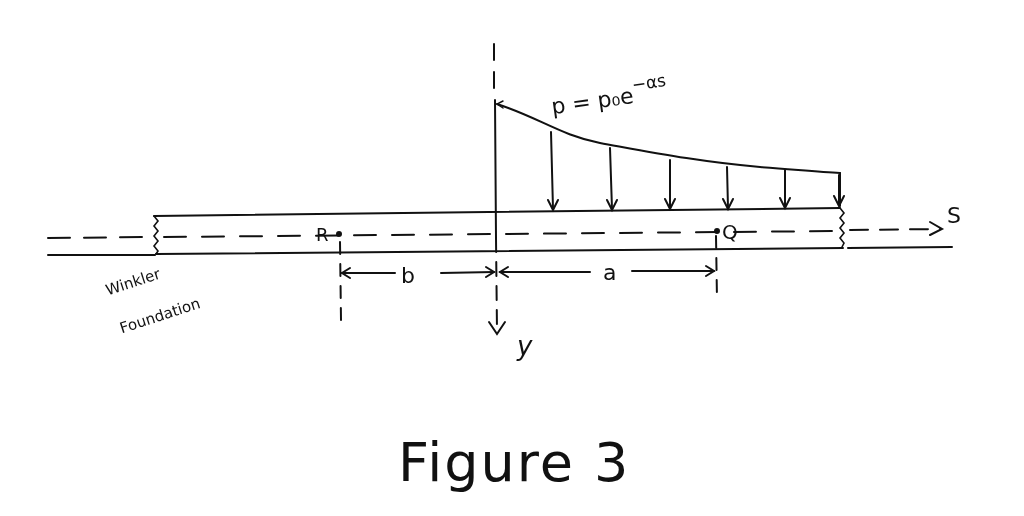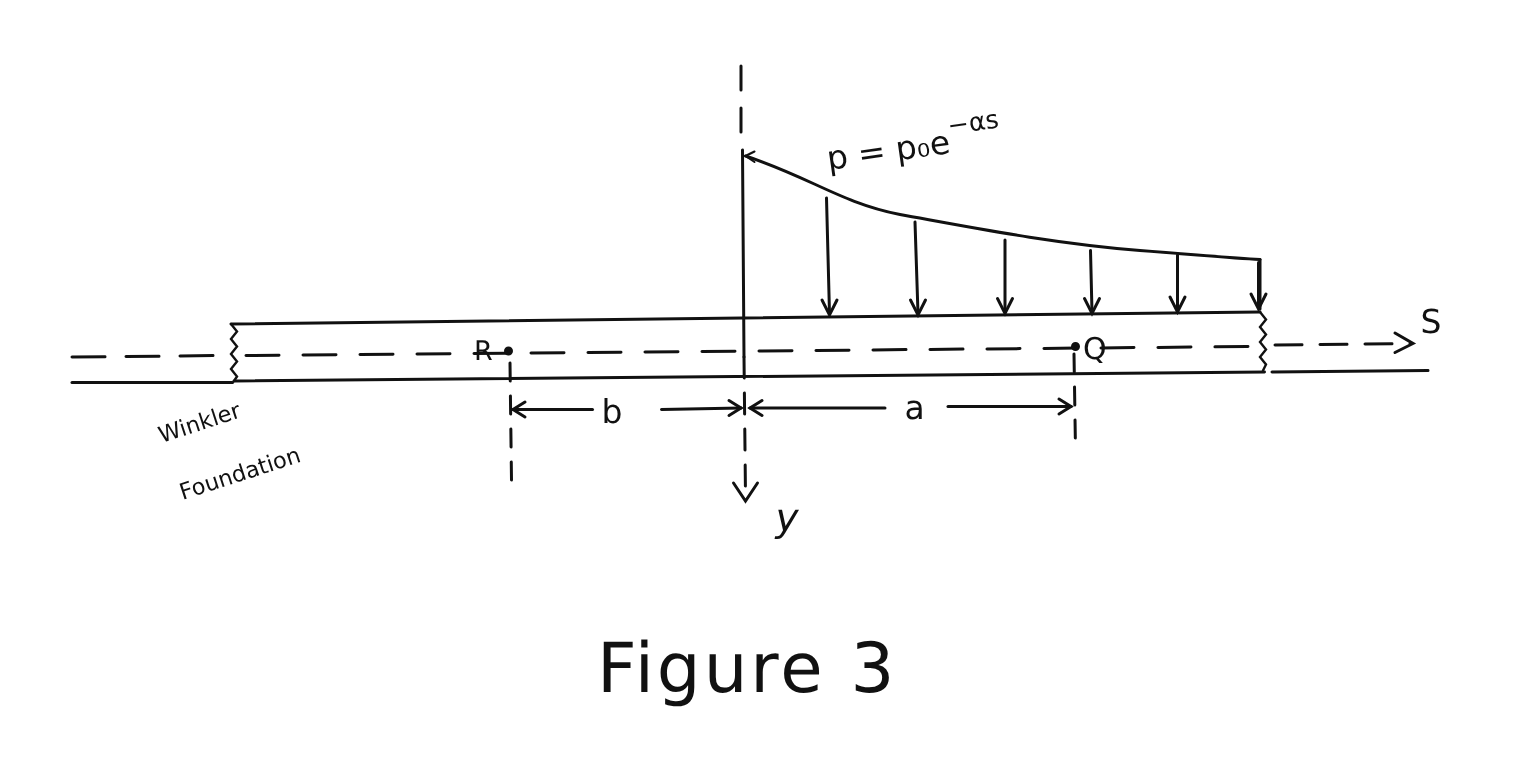--- a/index.html
+++ b/index.html
@@ -16,21 +16,21 @@
   .lbl.formula { left: 553px; top: 92px; font-size: 22px; transform: rotate(-8deg); transform-origin: left bottom; }
   .lbl.formula sup { font-size: 17px; position: relative; top: -4px; }
   .lbl.pt-r { left: 316px; top: 226px; font-size: 18px; }
   .lbl.pt-q { left: 722px; top: 222px; font-size: 20px; }
   .lbl.dim-b { left: 401px; top: 265px; font-size: 22px; }
   .lbl.dim-a { left: 603px; top: 262px; font-size: 22px; }
   .lbl.axis-s { left: 947px; top: 205px; font-size: 22px; }
   .lbl.axis-y { left: 517px; top: 333px; font-size: 26px; font-style: italic; }
   .lbl.winkler1 { left: 104px; top: 284px; font-size: 15px; transform: rotate(-18deg); transform-origin: left top; }
   .lbl.winkler2 { left: 118px; top: 322px; font-size: 15px; transform: rotate(-18deg); transform-origin: left top; }
-  .lbl.caption { left: 398px; top: 422px; font-size: 46px; letter-spacing: 2px; }
+  .lbl.caption { left: 398px; top: 436px; font-size: 54px; letter-spacing: 2px; }
 </style>
 </head>
 <body>
 
 <div id="stage">
   <svg width="1024" height="516" viewBox="0 0 1024 516">
     <g stroke="#111" stroke-width="2" fill="none" stroke-linecap="round">
 
       <line x1="48" y1="255" x2="155" y2="255"></line>
       <line x1="848" y1="248" x2="952" y2="247"></line>

